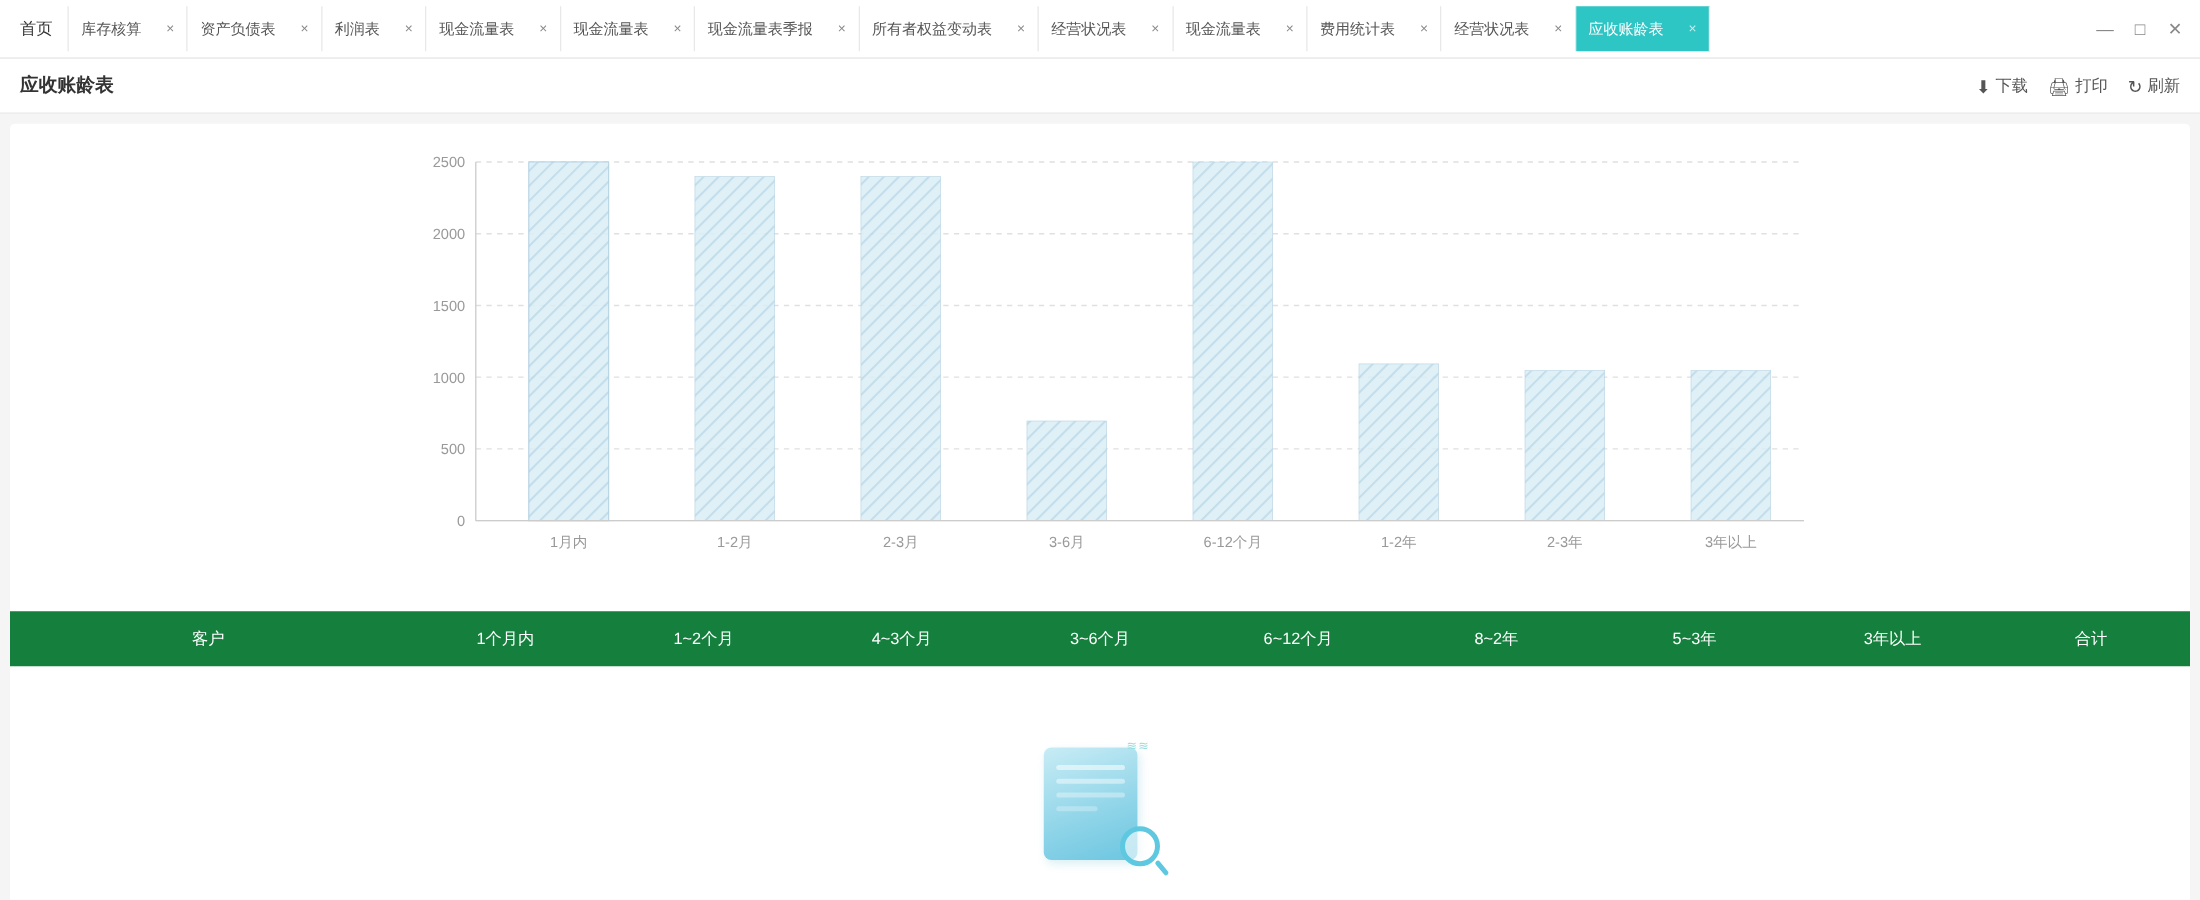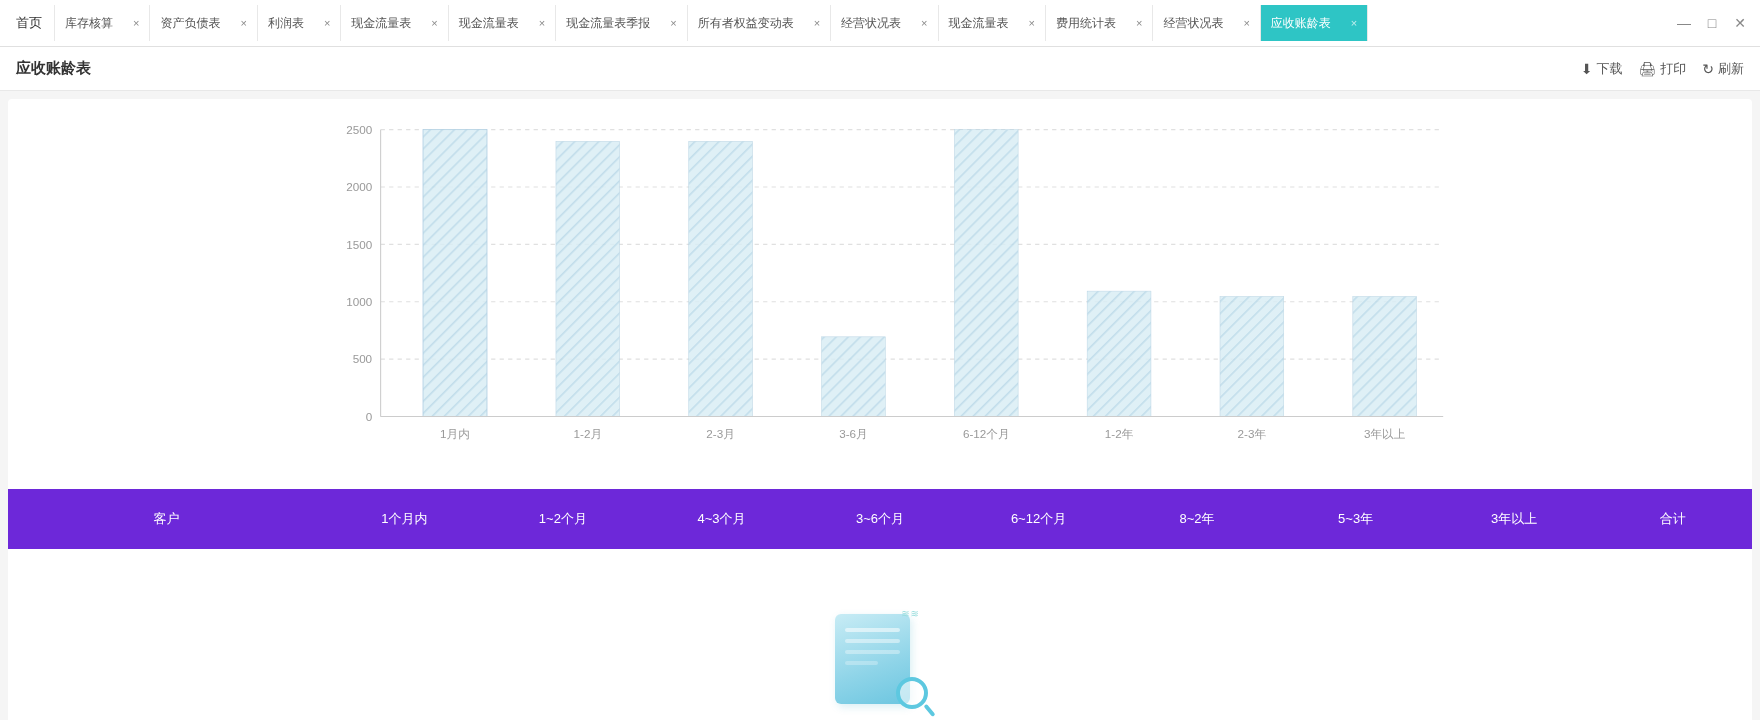--- a/index.html
+++ b/index.html
@@ -113,23 +113,23 @@
     
     .chart-svg {
       width: 100%;
       height: 340px;
     }
 
     
     .table-header {
       display: grid;
       grid-template-columns: 2fr 1fr 1fr 1fr 1fr 1fr 1fr 1fr 1fr 1fr;
-      background: #6d28d9;
+      background: #15803d;
       color: #fff;
-      height: 60px;
+      height: 44px;
       align-items: center;
     }
     .table-header-cell {
       text-align: center;
       font-size: 13px;
       padding: 0 8px;
     }
 
     
     .empty-state {

